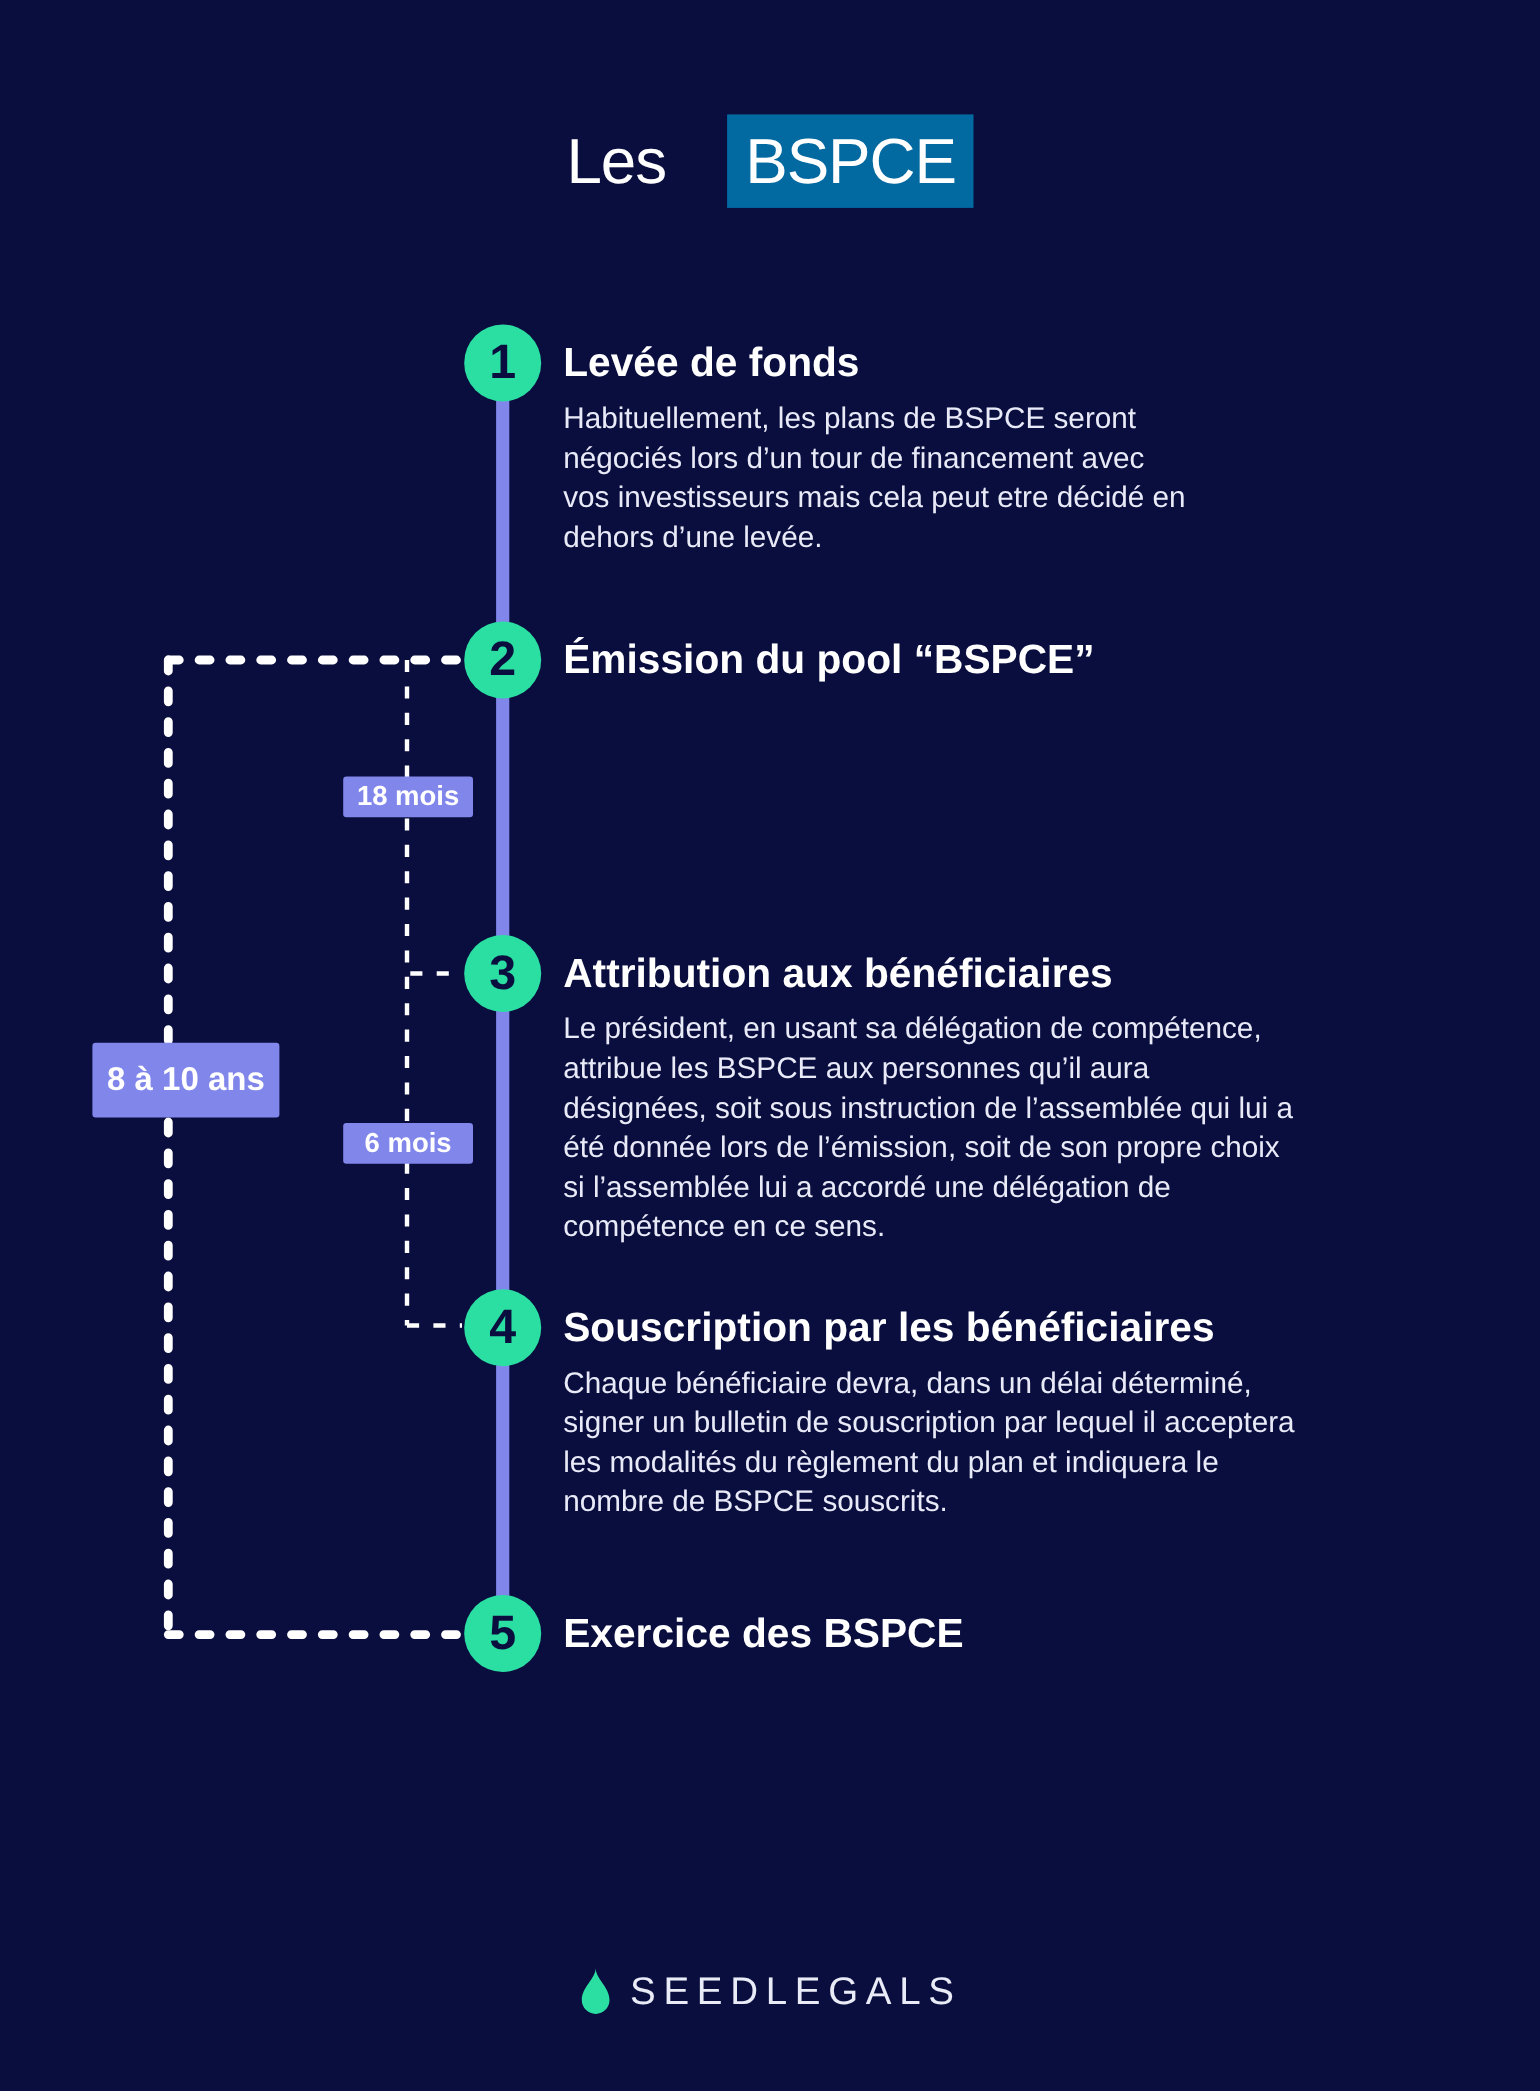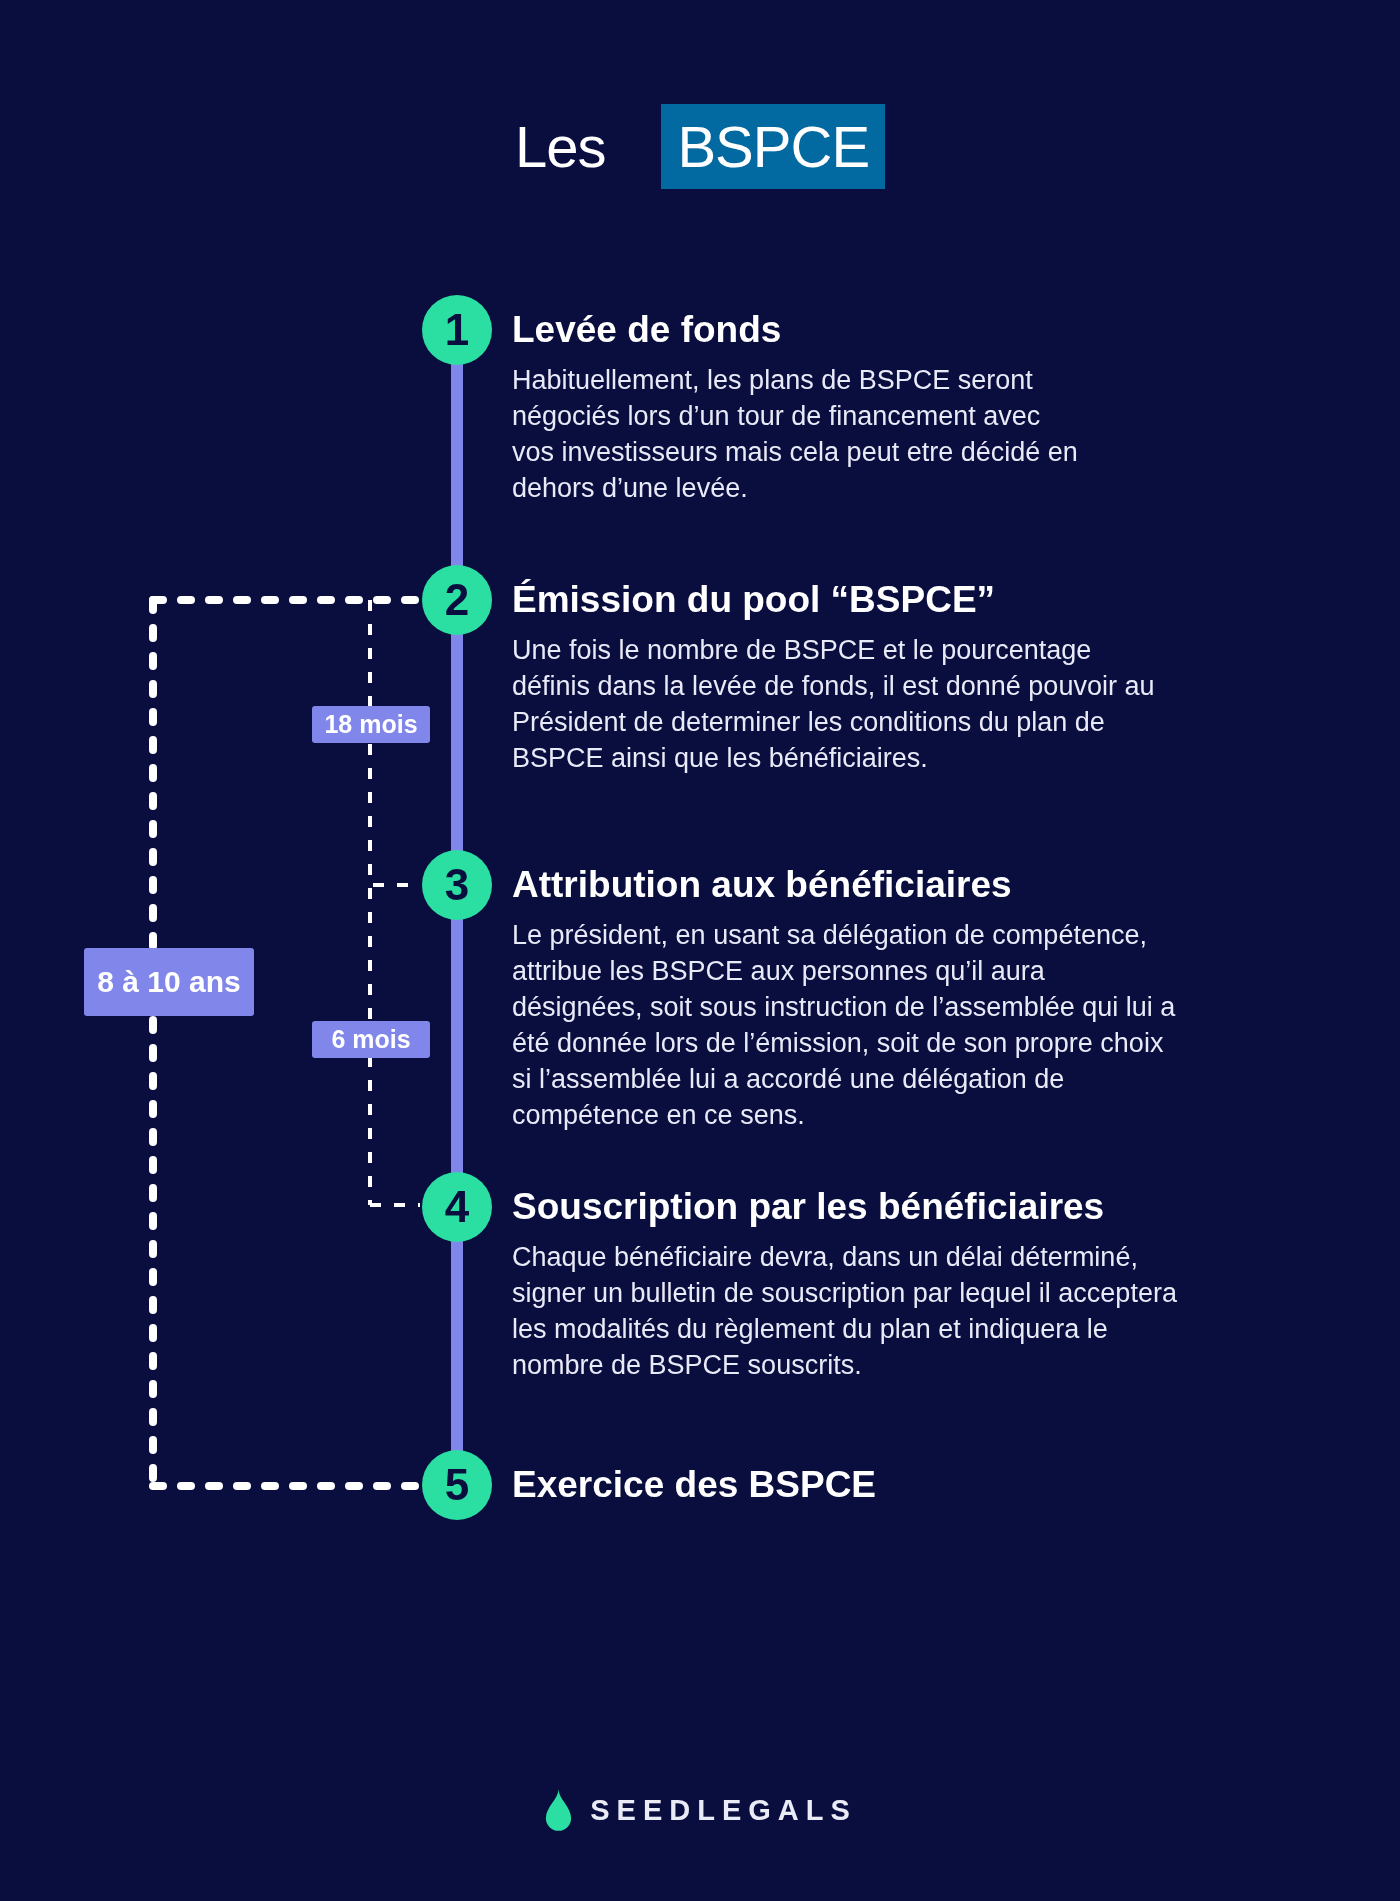--- a/index.html
+++ b/index.html
@@ -46,21 +46,21 @@
   }
   .badge-18{left:312px;top:706px;width:118px;height:37px;font-size:25px;}
   .badge-810{left:84px;top:948px;width:170px;height:68px;font-size:30px;}
   .badge-6{left:312px;top:1021px;width:118px;height:37px;font-size:25px;}
   
   .footer{
     position:absolute;left:0;top:1788px;width:1400px;
     display:flex;justify-content:center;align-items:center;gap:16px;z-index:3;
   }
   .brand-name{
-    color:#E9EBF7;font-size:29px;font-weight:bold;letter-spacing:7px;
+    color:#E9EBF7;font-size:35px;font-weight:normal;letter-spacing:7px;
   }
 </style>
 </head>
 <body>
 
 <div id="canvas">
 
   <div class="title-row">
     <span>Les</span>
     <span class="title-highlight">BSPCE</span>
@@ -94,21 +94,20 @@
   <div class="circle c5">
     <span>5</span>
   </div>
 
   <div class="step s1">
     <div class="step-title">Levée de fonds</div>
     <div class="step-body">Habituellement, les plans de BSPCE seront négociés lors d’un tour de financement avec vos investisseurs mais cela peut etre décidé en dehors d’une levée.</div>
   </div>
   <div class="step s2">
     <div class="step-title">Émission du pool “BSPCE”</div>
-    <div class="step-body">Une fois le nombre de BSPCE et le pourcentage définis dans la levée de fonds, il est donné pouvoir au Président de determiner les conditions du plan de BSPCE ainsi que les bénéficiaires.</div>
   </div>
   <div class="step s3">
     <div class="step-title">Attribution aux bénéficiaires</div>
     <div class="step-body">Le président, en usant sa délégation de compétence, attribue les BSPCE aux personnes qu’il aura désignées, soit sous instruction de l’assemblée qui lui a été donnée lors de l’émission, soit de son propre choix si l’assemblée lui a accordé une délégation de compétence en ce sens.</div>
   </div>
   <div class="step s4">
     <div class="step-title">Souscription par les bénéficiaires</div>
     <div class="step-body">Chaque bénéficiaire devra, dans un délai déterminé, signer un bulletin de souscription par lequel il acceptera les modalités du règlement du plan et indiquera le nombre de BSPCE souscrits.</div>
   </div>
   <div class="step s5">

